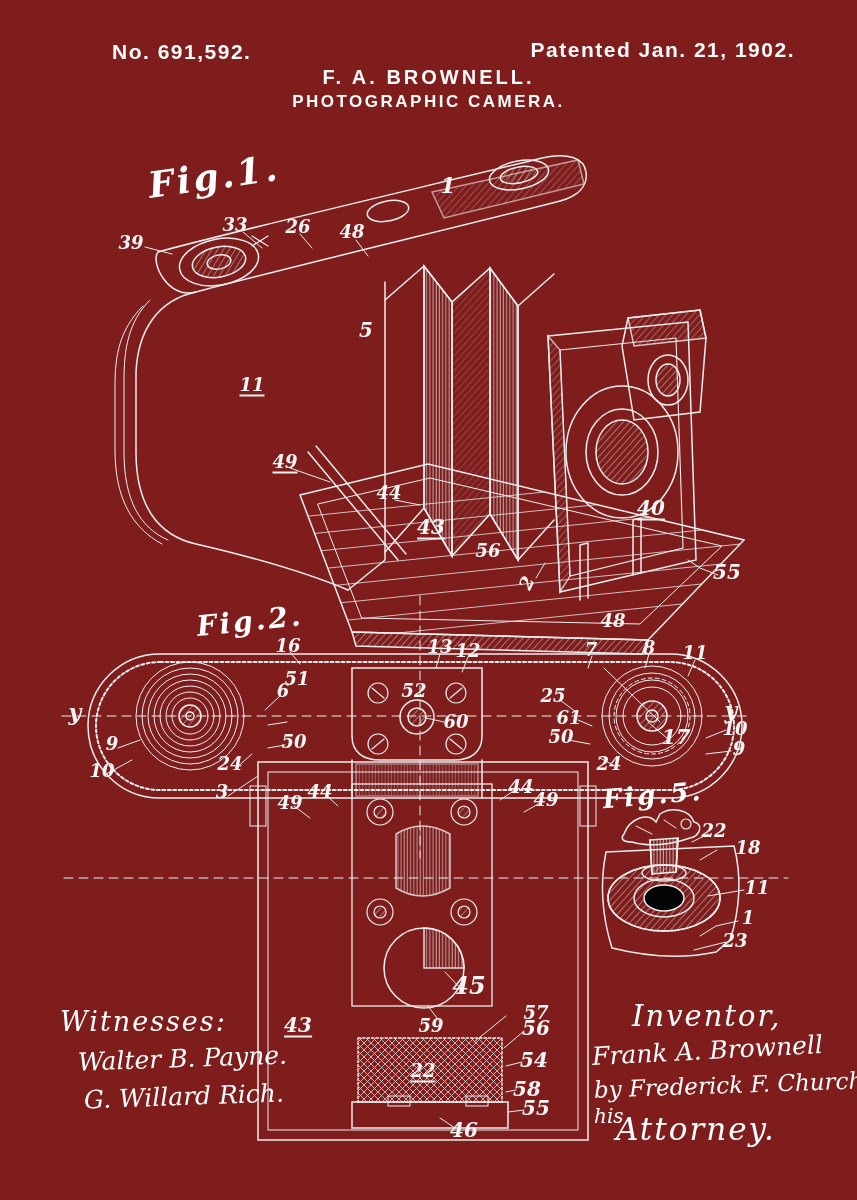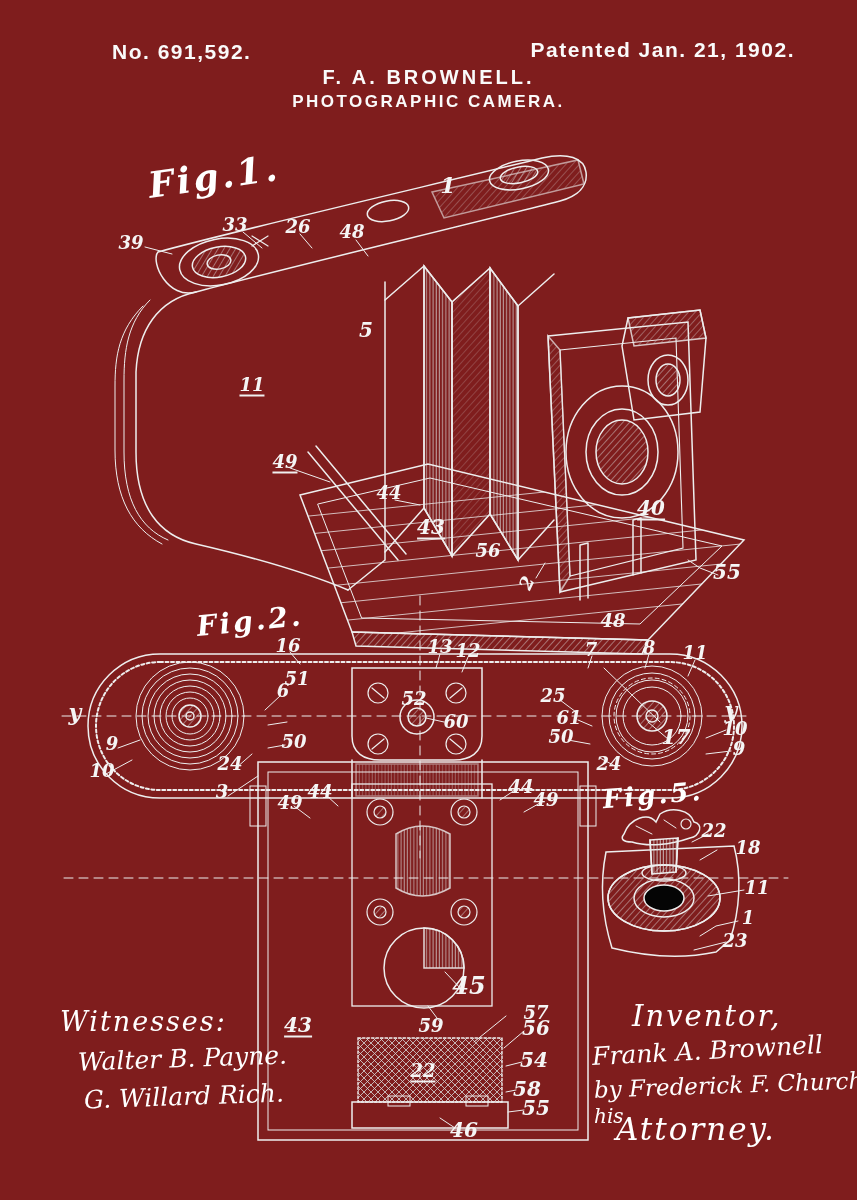--- a/index.html
+++ b/index.html
@@ -289,21 +289,21 @@
       <span class="callout" style="left: 649px; top: 648px; font-size: 18px; transform: translate(-50%, -50%) rotate(0deg);">8</span>
       <span class="callout" style="left: 695px; top: 653px; font-size: 18px; transform: translate(-50%, -50%) rotate(0deg);">11</span>
       <span class="callout" style="left: 75px; top: 712px; font-size: 22px; transform: translate(-50%, -50%) rotate(0deg);">y</span>
       <span class="callout" style="left: 112px; top: 744px; font-size: 18px; transform: translate(-50%, -50%) rotate(0deg);">9</span>
       <span class="callout" style="left: 102px; top: 771px; font-size: 18px; transform: translate(-50%, -50%) rotate(0deg);">10</span>
       <span class="callout" style="left: 230px; top: 764px; font-size: 18px; transform: translate(-50%, -50%) rotate(0deg);">24</span>
       <span class="callout" style="left: 222px; top: 792px; font-size: 18px; transform: translate(-50%, -50%) rotate(0deg);">3</span>
       <span class="callout" style="left: 283px; top: 691px; font-size: 18px; transform: translate(-50%, -50%) rotate(0deg);">6</span>
       <span class="callout" style="left: 297px; top: 679px; font-size: 18px; transform: translate(-50%, -50%) rotate(0deg);">51</span>
       <span class="callout" style="left: 294px; top: 742px; font-size: 18px; transform: translate(-50%, -50%) rotate(0deg);">50</span>
-      <span class="callout" style="left: 414px; top: 691px; font-size: 18px; transform: translate(-50%, -50%) rotate(0deg); margin-top: 8px;">52</span>
+      <span class="callout" style="left: 414px; top: 691px; font-size: 18px; transform: translate(-50%, -50%) rotate(0deg);">52</span>
       <span class="callout" style="left: 456px; top: 722px; font-size: 18px; transform: translate(-50%, -50%) rotate(0deg);">60</span>
       <span class="callout" style="left: 553px; top: 696px; font-size: 18px; transform: translate(-50%, -50%) rotate(0deg);">25</span>
       <span class="callout" style="left: 569px; top: 718px; font-size: 18px; transform: translate(-50%, -50%) rotate(0deg);">61</span>
       <span class="callout" style="left: 561px; top: 737px; font-size: 18px; transform: translate(-50%, -50%) rotate(0deg);">50</span>
       <span class="callout" style="left: 676px; top: 736px; font-size: 21px; transform: translate(-50%, -50%) rotate(0deg);">17</span>
       <span class="callout" style="left: 731px; top: 710px; font-size: 22px; transform: translate(-50%, -50%) rotate(0deg);">y</span>
       <span class="callout" style="left: 735px; top: 729px; font-size: 18px; transform: translate(-50%, -50%) rotate(0deg);">10</span>
       <span class="callout" style="left: 739px; top: 749px; font-size: 18px; transform: translate(-50%, -50%) rotate(0deg);">9</span>
       <span class="callout" style="left: 609px; top: 764px; font-size: 18px; transform: translate(-50%, -50%) rotate(0deg);">24</span>
       <span class="callout" style="left: 320px; top: 792px; font-size: 18px; transform: translate(-50%, -50%) rotate(0deg);">44</span>

